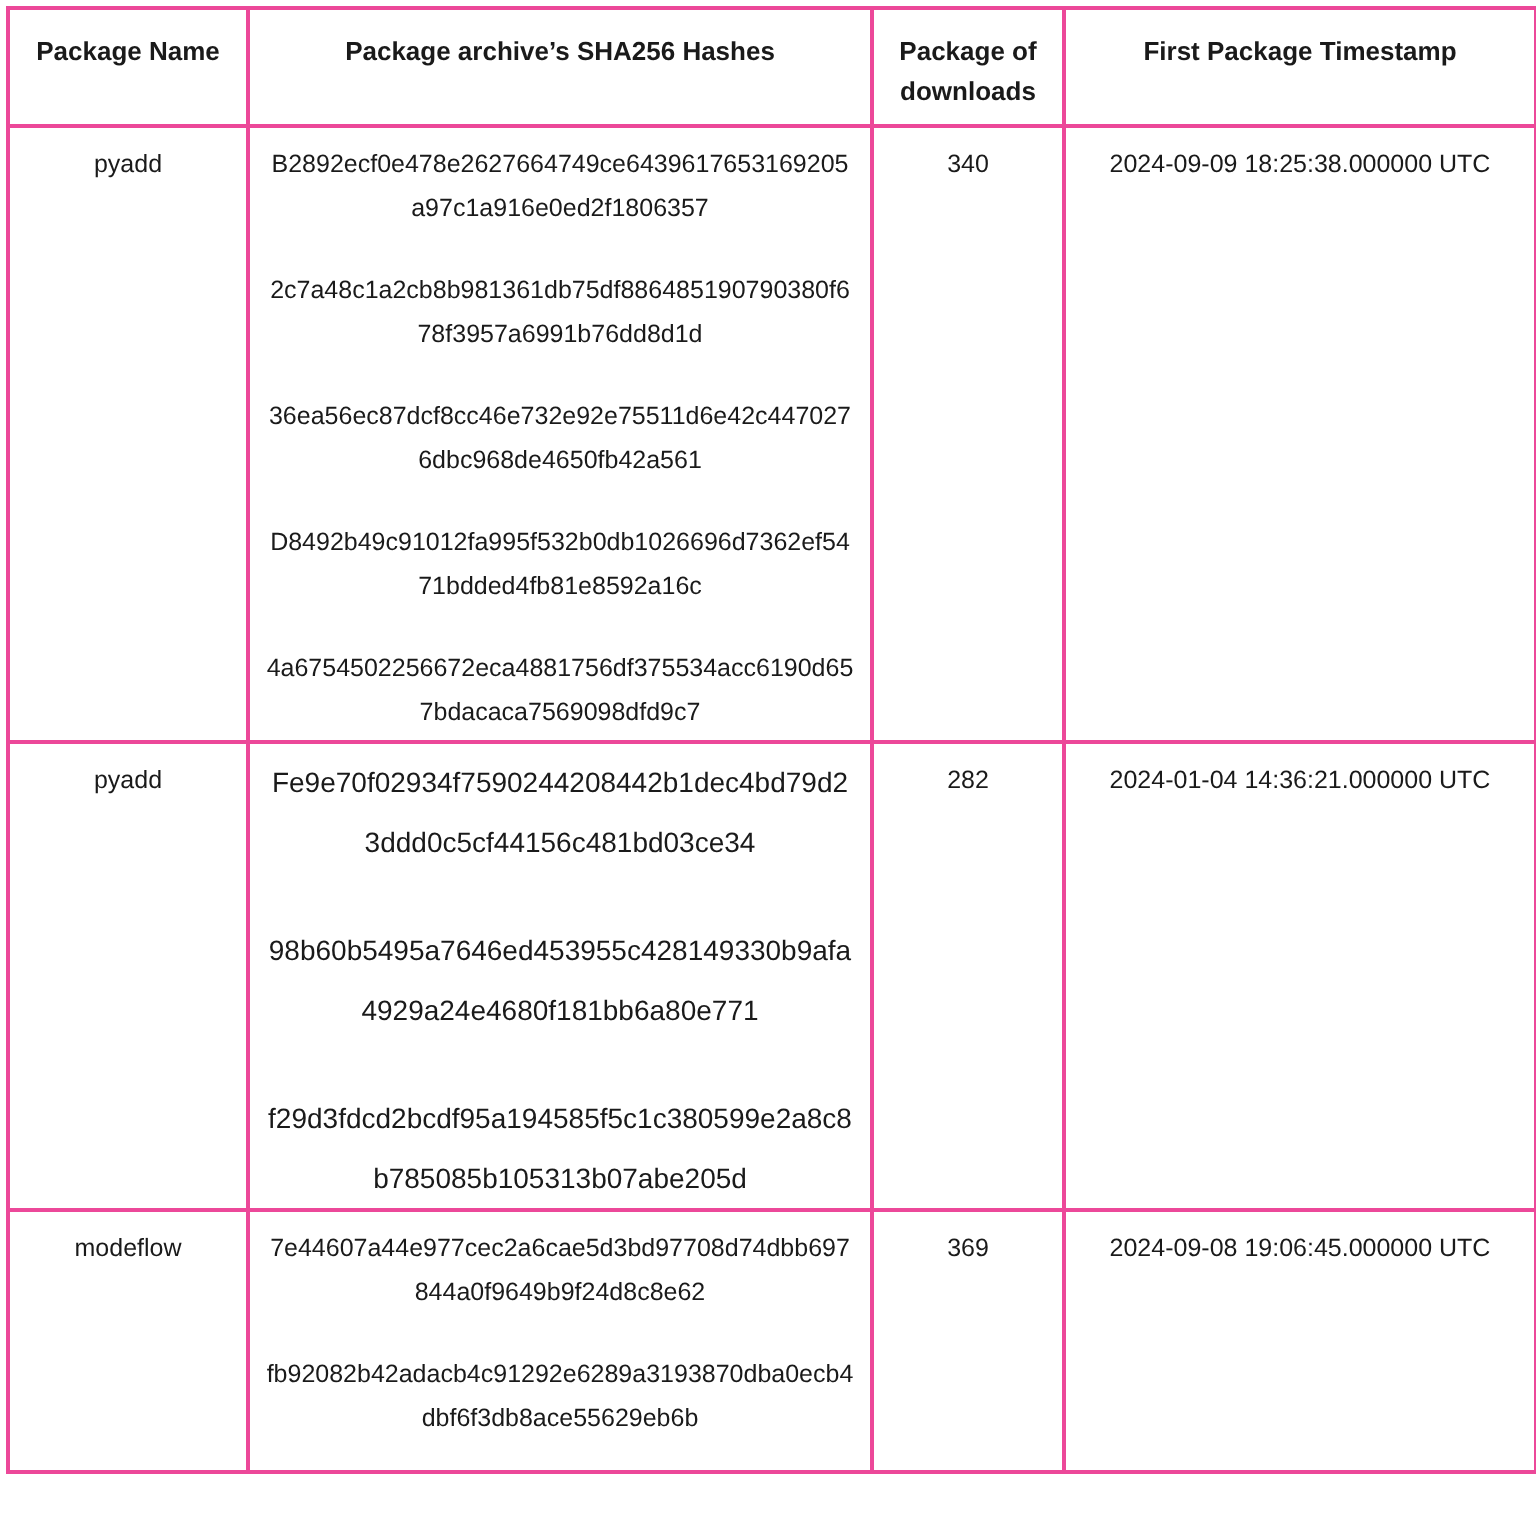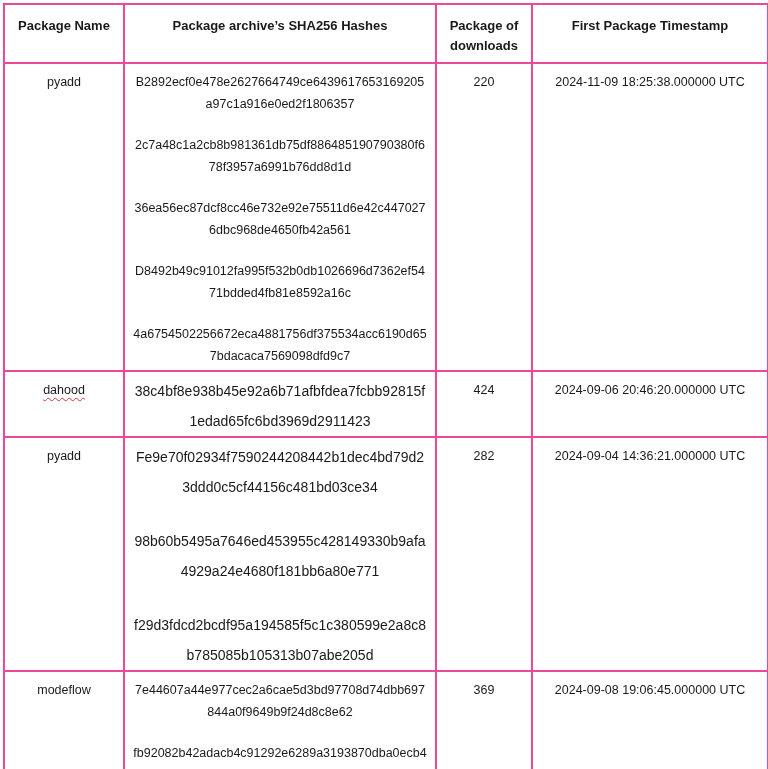--- a/index.html
+++ b/index.html
@@ -40,40 +40,32 @@
   <tbody>
     <tr class="r1">
       <td>pyadd</td>
       <td>
         <p class="hash">B2892ecf0e478e2627664749ce6439617653169205a97c1a916e0ed2f1806357</p>
         <p class="hash">2c7a48c1a2cb8b981361db75df886485190790380f678f3957a6991b76dd8d1d</p>
         <p class="hash">36ea56ec87dcf8cc46e732e92e75511d6e42c4470276dbc968de4650fb42a561</p>
         <p class="hash">D8492b49c91012fa995f532b0db1026696d7362ef5471bdded4fb81e8592a16c</p>
         <p class="hash">4a6754502256672eca4881756df375534acc6190d657bdacaca7569098dfd9c7</p>
       </td>
-      <td>220</td>
-      <td>2024-11-09 18:25:38.000000 UTC</td>
-    </tr>
-    <tr class="r2 big">
-      <td><span class="squiggle">dahood</span></td>
-      <td class="hashcell">
-        <p class="hash">38c4bf8e938b45e92a6b71afbfdea7fcbb92815f1edad65fc6bd3969d2911423</p>
-      </td>
-      <td>424</td>
-      <td>2024-09-06 20:46:20.000000 UTC</td>
+      <td>340</td>
+      <td>2024-09-09 18:25:38.000000 UTC</td>
     </tr>
     <tr class="r3 big">
       <td>pyadd</td>
       <td class="hashcell">
         <p class="hash">Fe9e70f02934f7590244208442b1dec4bd79d23ddd0c5cf44156c481bd03ce34</p>
         <p class="hash">98b60b5495a7646ed453955c428149330b9afa4929a24e4680f181bb6a80e771</p>
         <p class="hash">f29d3fdcd2bcdf95a194585f5c1c380599e2a8c8b785085b105313b07abe205d</p>
       </td>
       <td>282</td>
-      <td>2024-09-04 14:36:21.000000 UTC</td>
+      <td>2024-01-04 14:36:21.000000 UTC</td>
     </tr>
     <tr class="r4">
       <td>modeflow</td>
       <td>
         <p class="hash">7e44607a44e977cec2a6cae5d3bd97708d74dbb697844a0f9649b9f24d8c8e62</p>
         <p class="hash">fb92082b42adacb4c91292e6289a3193870dba0ecb4dbf6f3db8ace55629eb6b</p>
       </td>
       <td>369</td>
       <td>2024-09-08 19:06:45.000000 UTC</td>
     </tr>

